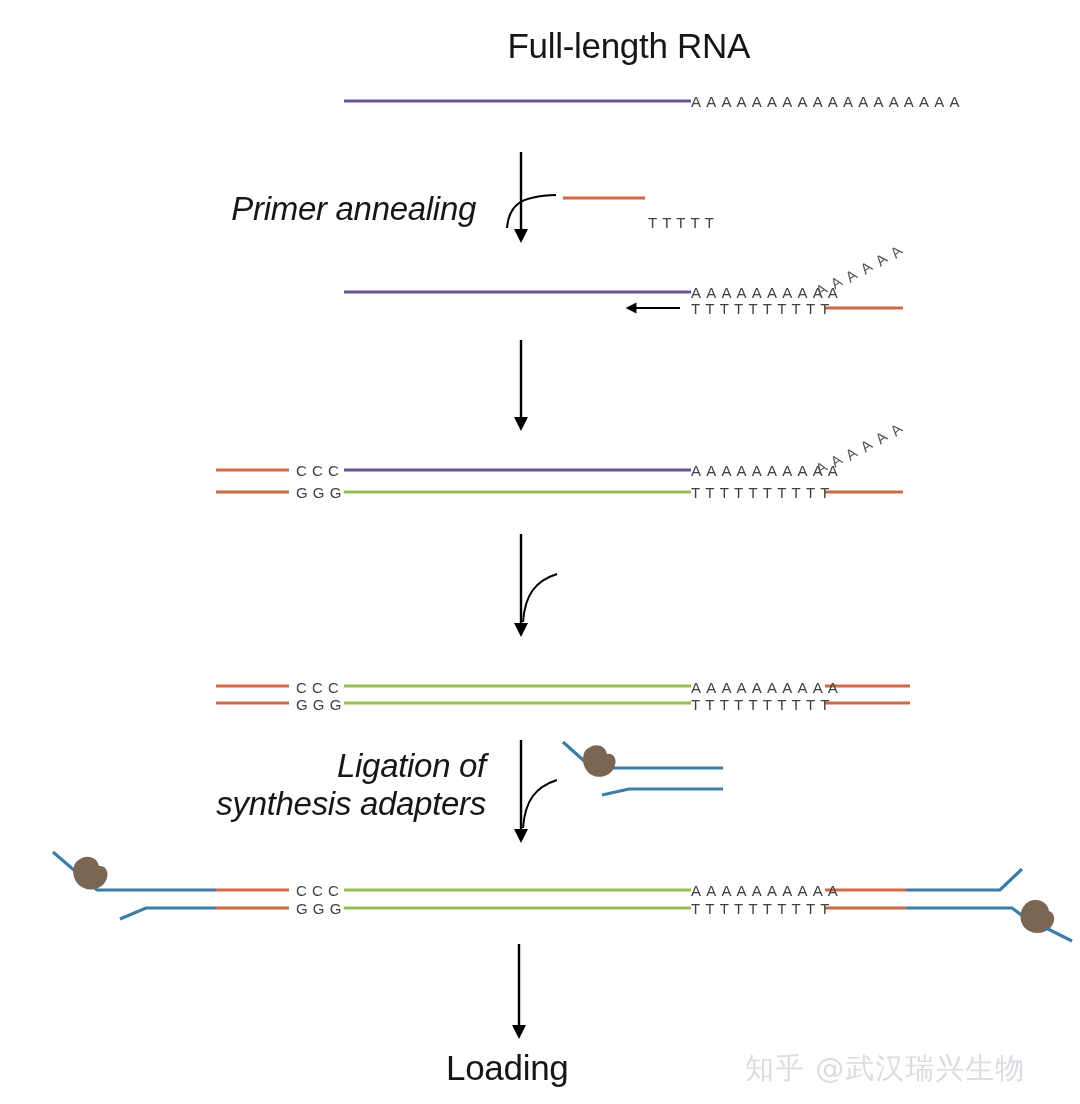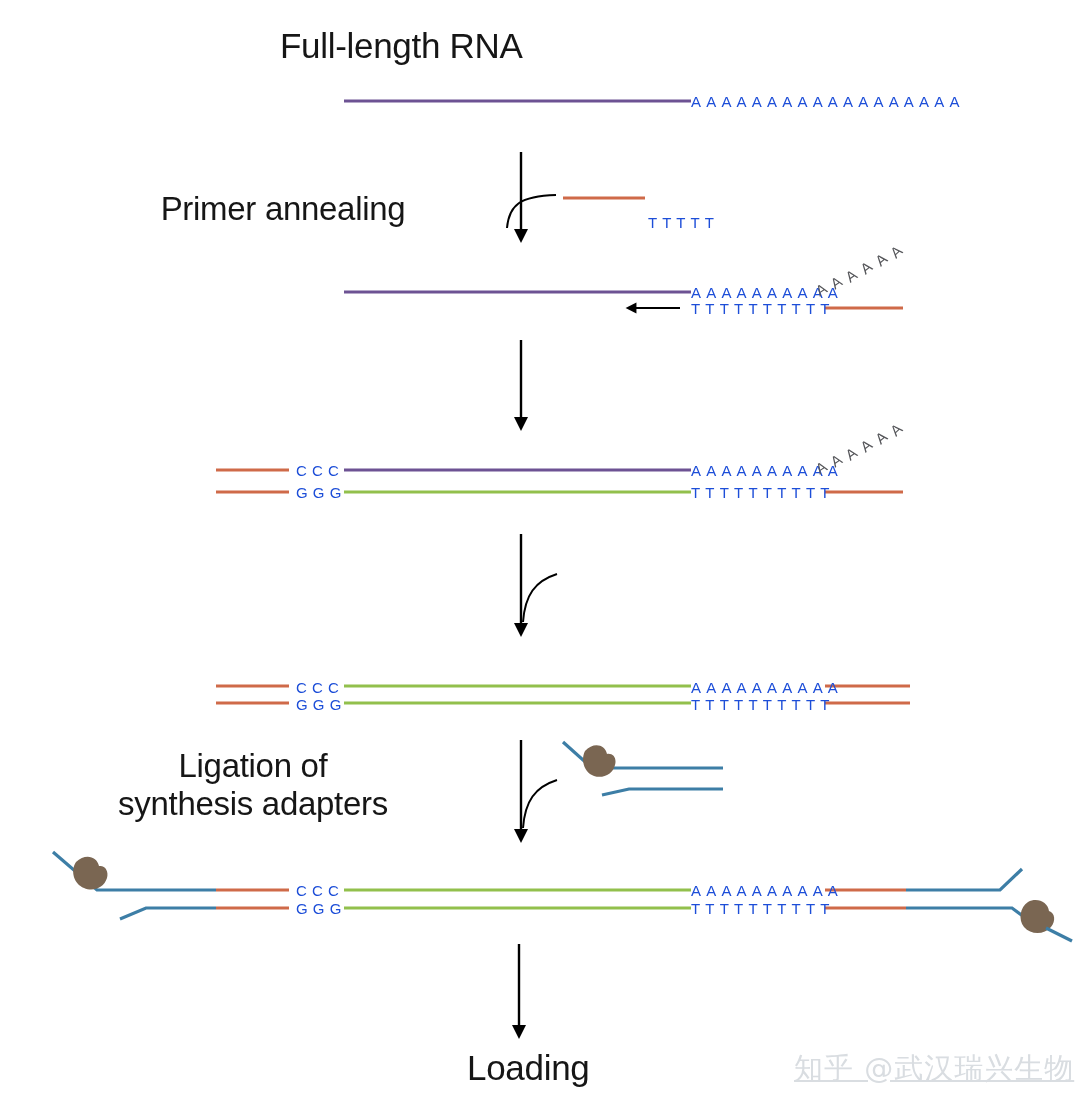--- a/index.html
+++ b/index.html
@@ -34,34 +34,35 @@
     position: absolute;
     font-family: "Liberation Sans", sans-serif;
     color: #161616;
     font-weight: 300;
     letter-spacing: -0.3px;
     white-space: pre;
     line-height: 1.14;
   }
   .title {
     font-size: 35px;
-    text-align: left;
+    text-align: right;
   }
   .step-label {
     font-size: 33px;
-    text-align: center;
+    text-align: right;
+    font-style: italic;
   }
   .loading {
     font-size: 35px;
   }
   .seq {
     position: absolute;
     font-family: "Liberation Sans", sans-serif;
     font-size: 15px;
-    color: #1d4ed8;
+    color: #404040;
     letter-spacing: 5.2px;
     white-space: pre;
     line-height: 1;
   }
   .seq.small {
     letter-spacing: 5.0px;
     margin-top: 24px;
   }
   .seq-arc {
     position: absolute;
@@ -226,17 +227,17 @@
   <div class="seq" style="left:691px; top:697px;">TTTTTTTTTT</div>
 
   <div class="lbl step-label" style="left:20px; top:747px; width:466px;">Ligation of
 synthesis adapters</div>
 
   <div class="seq" style="left:296px; top:883px;">CCC</div>
   <div class="seq" style="left:296px; top:901px;">GGG</div>
   <div class="seq" style="left:691px; top:883px;">AAAAAAAAAA</div>
   <div class="seq" style="left:691px; top:901px;">TTTTTTTTTT</div>
 
-  <div class="lbl loading" style="left:467px; top:1048px;">Loading</div>
-
-  <div class="watermark" style="left:794px; top:1049px;text-decoration:underline;">知乎 @武汉瑞兴生物</div>
+  <div class="lbl loading" style="left:446px; top:1048px;">Loading</div>
+
+  <div class="watermark" style="left:745px; top:1049px;">知乎 @武汉瑞兴生物</div>
 
 </div>
 
 </body></html>

